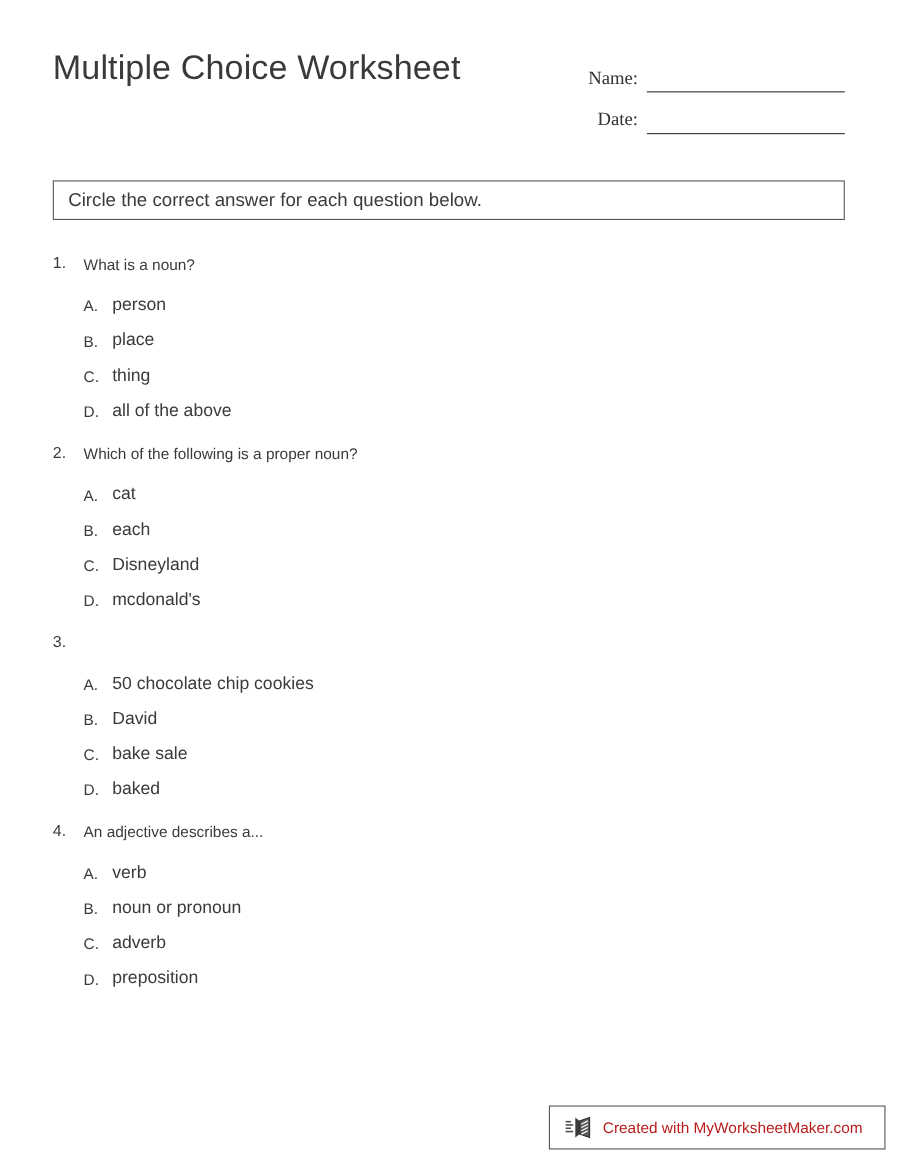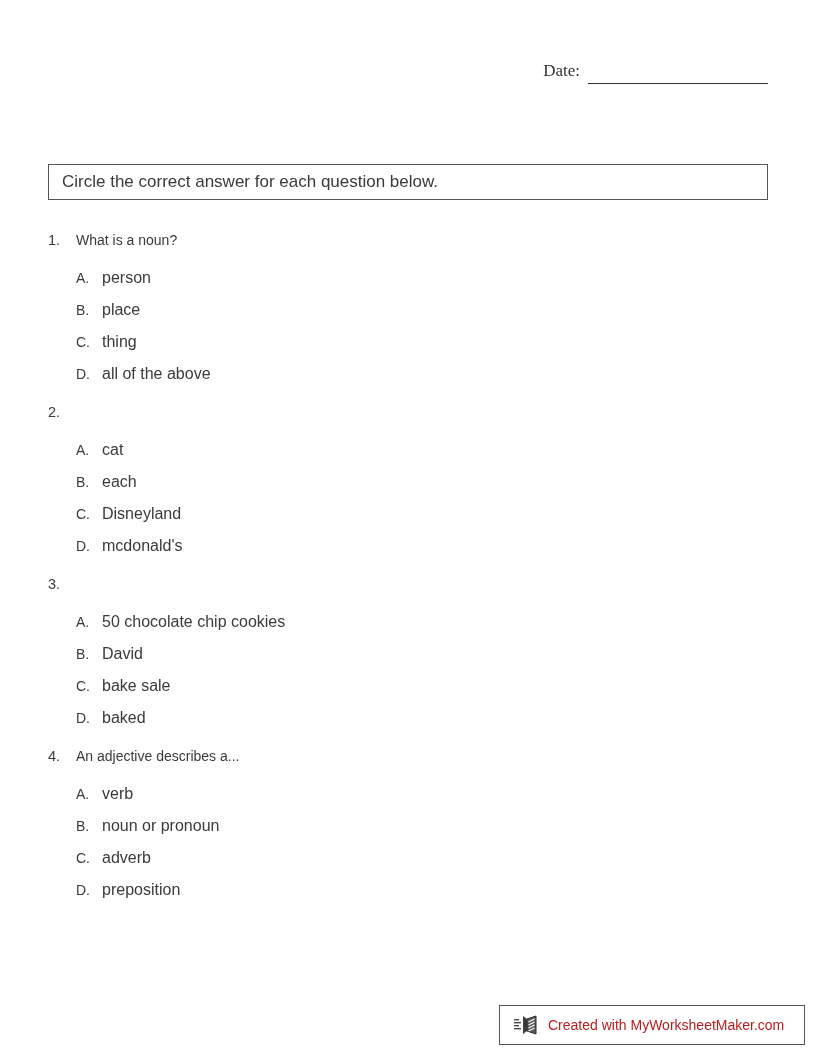--- a/index.html
+++ b/index.html
@@ -165,22 +165,27 @@
     line-height: 18px;
     white-space: nowrap;
   }
 </style>
 </head>
 <body>
 
 <div class="page">
 
   <div class="header">
+    <div class="worksheet-title">Multiple Choice Worksheet</div>
 
     <div class="namedate">
+      <div class="nd-row">
+        <div class="nd-label">Name:</div>
+        <div class="nd-line"></div>
+      </div>
       <div class="nd-row">
         <div class="nd-label">Date:</div>
         <div class="nd-line"></div>
       </div>
     </div>
   </div>
 
   <div class="instruction-box">
     <div class="instruction-text">Circle the correct answer for each question below.</div>
   </div>
@@ -206,20 +211,21 @@
           </div>
           <div class="option-row">
             <div class="opt-letter">D.</div>
             <div class="opt-text">all of the above</div>
           </div>
         </div>
       </div>
       <div class="question-block">
         <div class="question-line">
           <div class="q-num">2.</div>
+          <div class="q-text">Which of the following is a proper noun?</div>
         </div>
         <div class="options">
           <div class="option-row">
             <div class="opt-letter">A.</div>
             <div class="opt-text">cat</div>
           </div>
           <div class="option-row">
             <div class="opt-letter">B.</div>
             <div class="opt-text">each</div>
           </div>

